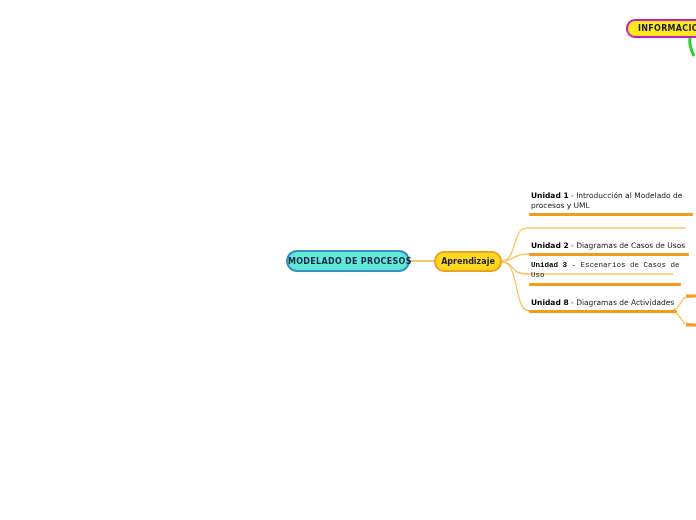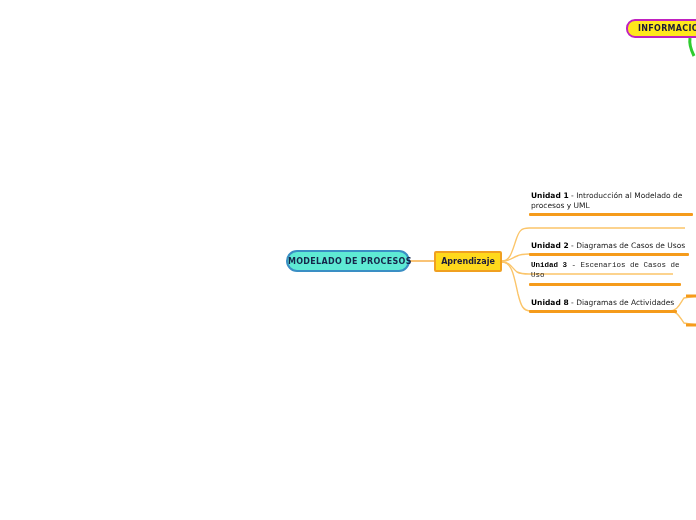--- a/index.html
+++ b/index.html
@@ -51,21 +51,21 @@
   
   .node-aprendizaje {
     position: absolute;
     left: 434px;
     top: 251px;
     width: 68px;
     height: 21px;
     box-sizing: border-box;
     background: #ffd91c;
     border: 2px solid #f0a020;
-    border-radius: 2px;
+    border-radius: 10px;
     display: flex;
     align-items: center;
     justify-content: center;
     z-index: 5;
   }
   .node-aprendizaje .label {
     font-size: 8px;
     font-weight: bold;
     color: #1c1c3a;
     white-space: nowrap;

